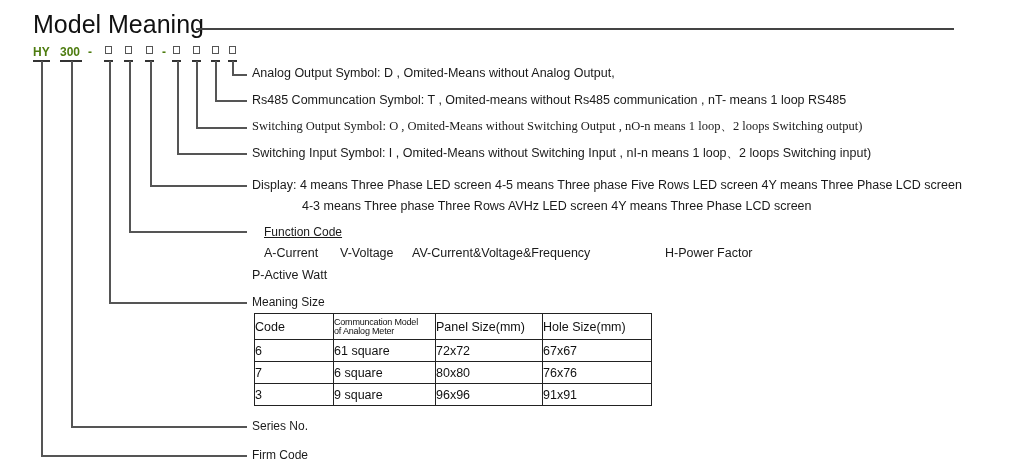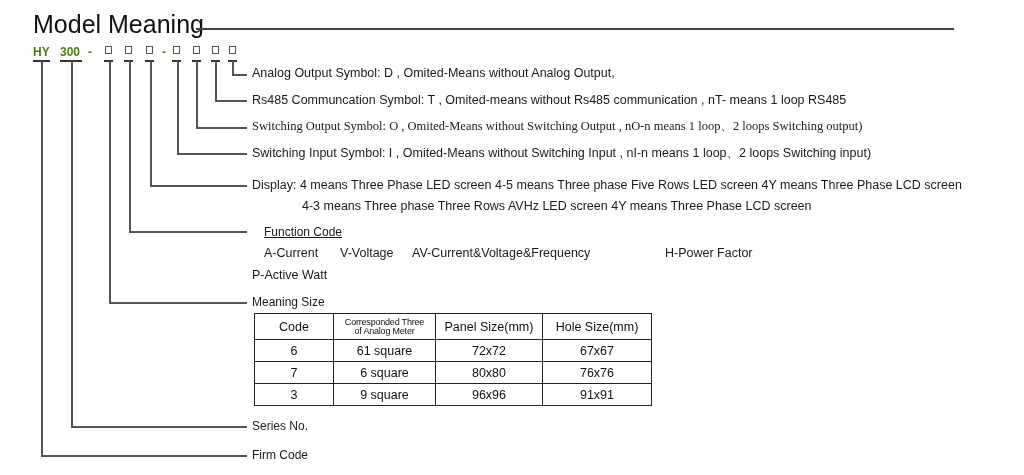--- a/index.html
+++ b/index.html
@@ -10,21 +10,21 @@
   .title-rule { left:196px; top:28px; width:758px; height:1.5px; background:#444; }
   .code-tok { top:45px; font-size:12px; font-weight:bold; line-height:14px; color:#4d7c0f; white-space:nowrap; }
   .under { top:60px; height:1.5px; background:#333; }
   .box { top:46px; width:7px; height:8px; border:1px solid #555; box-sizing:border-box; }
   .vline { width:1.5px; background:#555; }
   .hline { height:1.5px; background:#555; }
   .lbl { font-size:12.5px; line-height:15px; color:#1a1a1a; white-space:nowrap; }
   .lbl-sm { font-size:12px; line-height:14px; white-space:nowrap; font-family:"Liberation Sans", sans-serif; }
   table.spec { position:absolute; left:254px; top:313px; border-collapse:collapse;
                font-size:12.5px; color:#111; }
-  table.spec td { border:1.5px solid #222; text-align:center; padding:0; }
+  table.spec td { border:1.5px solid #222; padding:0; }
   table.spec tr.hdr td { height:25px; }
   table.spec tr.row td { height:21px; }
   .hdr-small { font-size:9px; line-height:9px; letter-spacing:-0.2px; }
 </style>
 </head>
 <body>
 
 <div class="abs title">Model Meaning</div>
 <div class="abs title-rule"></div>
 
@@ -83,21 +83,21 @@
 
 <div class="abs vline" style="left:109px;top:61px;height:242px;"></div>
 <div class="abs hline" style="left:109px;top:302px;width:138px;"></div>
 <div class="abs lbl-sm" style="left:252px;top:295px;">Meaning Size</div>
 
 <table class="spec">
   <tbody>
       <tr class="hdr">
     <td style="width:78px;">Code</td>
     <td style="width:101px;">
-      <div class="hdr-small">Corresponded Three</div>
+      <div class="hdr-small">Communcation Model</div>
       <div class="hdr-small">of Analog Meter</div>
     </td>
     <td style="width:106px;">Panel Size(mm)</td>
     <td style="width:108px;">Hole Size(mm)</td>
   </tr>
   <tr class="row">
     <td>6</td>
     <td>61 square</td>
     <td>72x72</td>
     <td>67x67</td>

